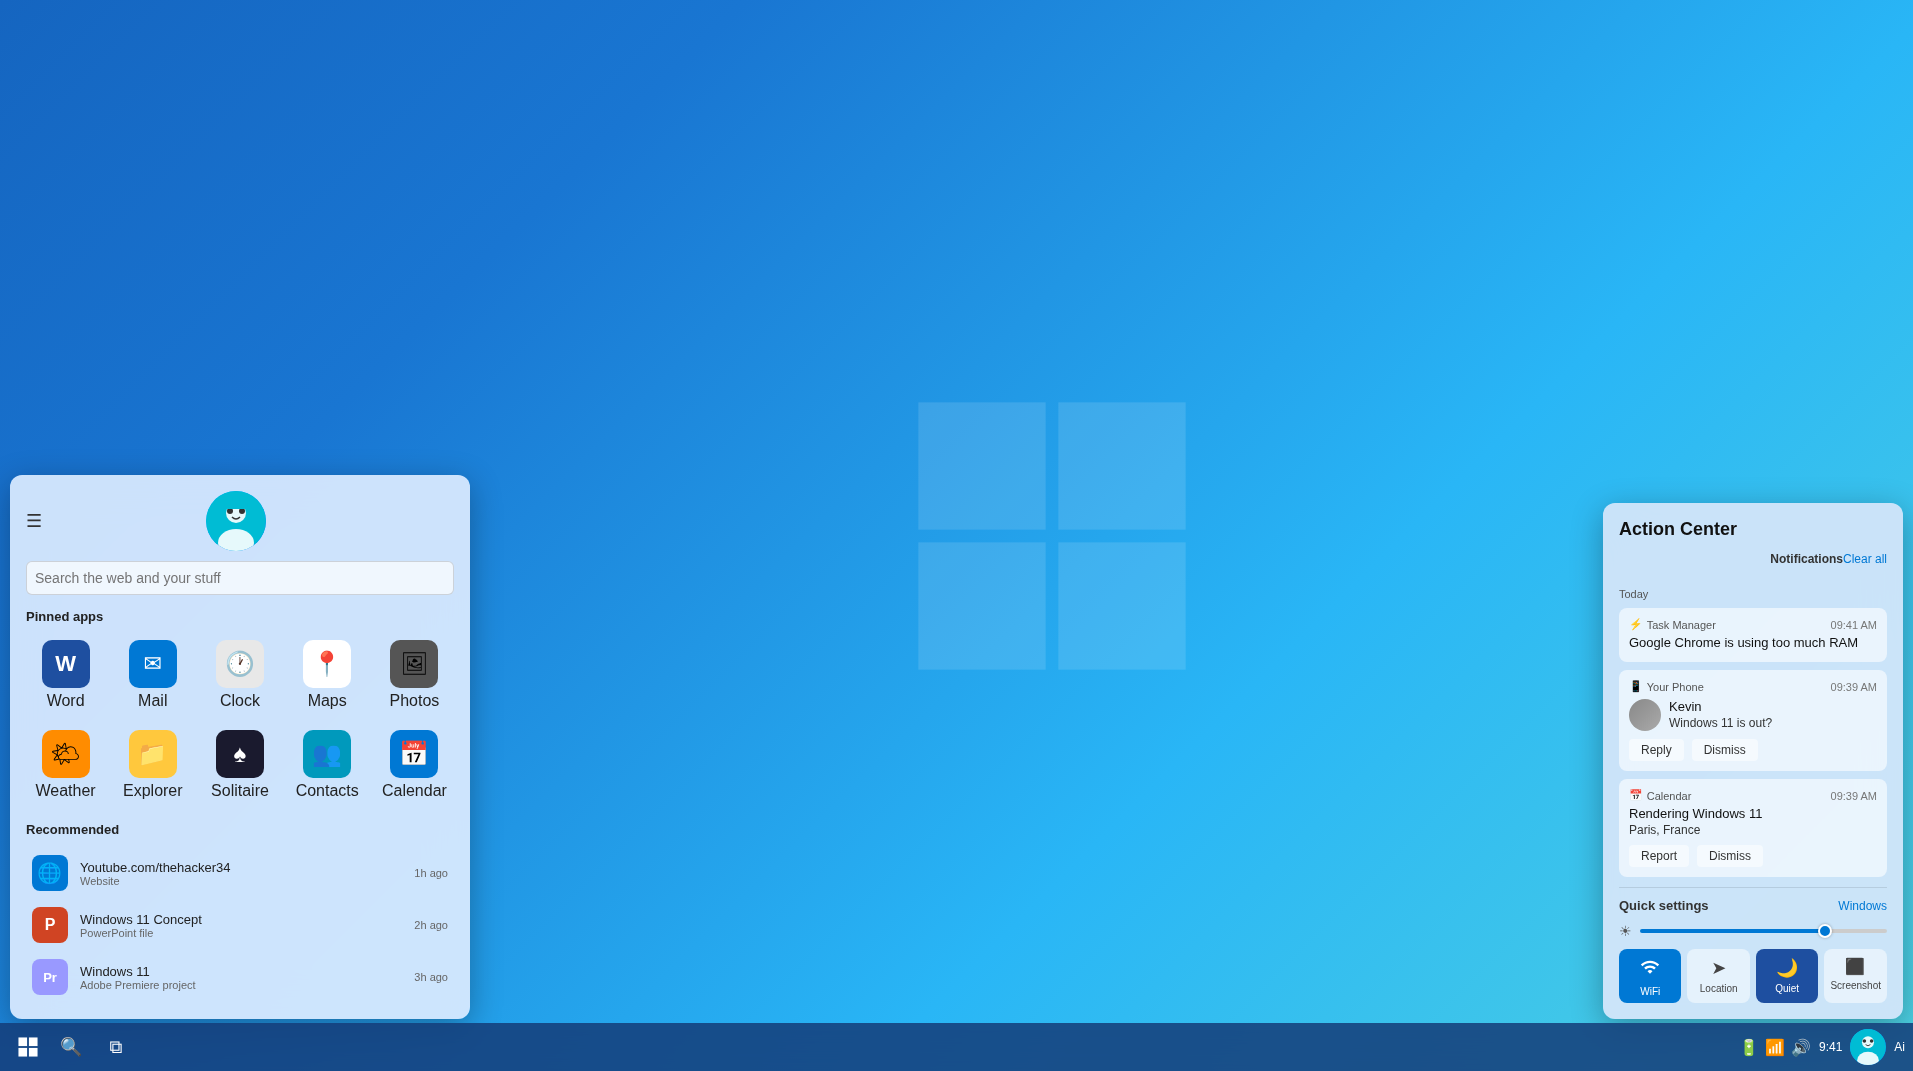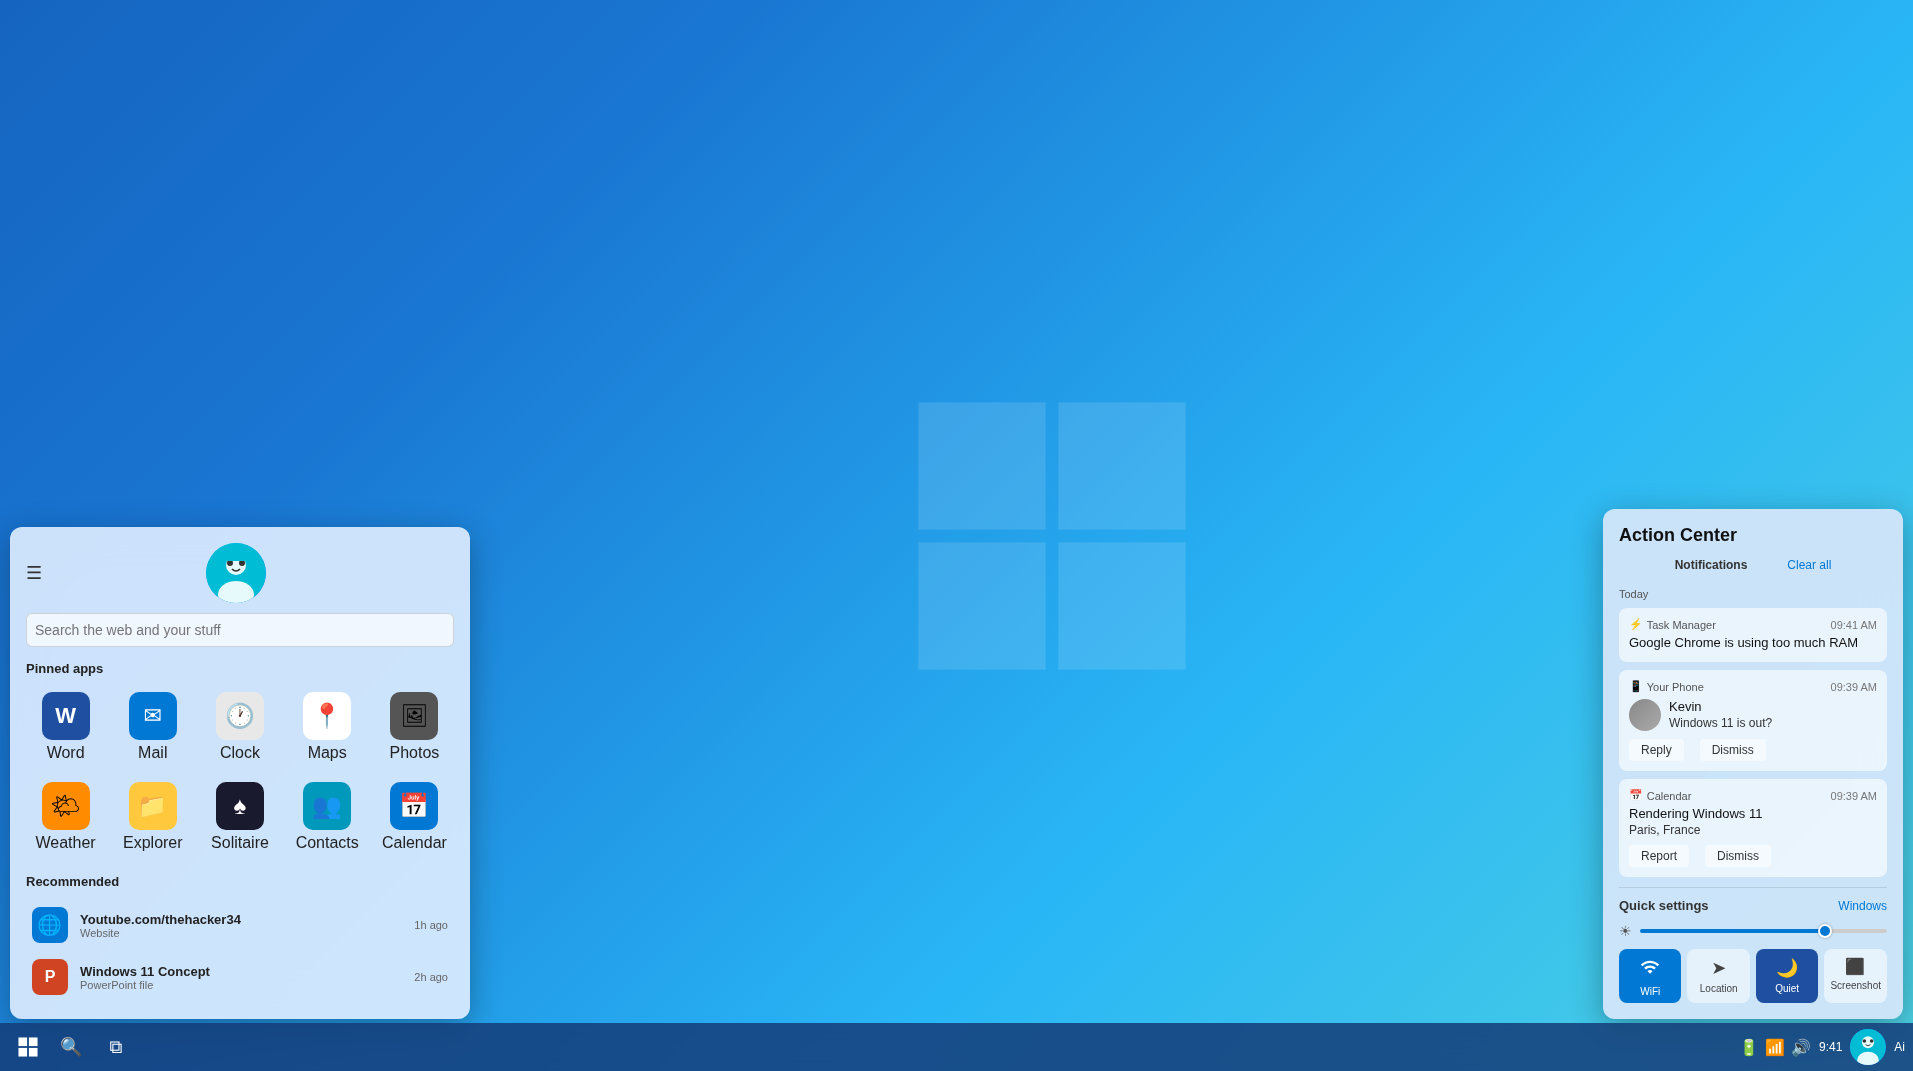--- a/index.html
+++ b/index.html
@@ -174,21 +174,21 @@
       width: 36px;
       height: 36px;
       border-radius: 8px;
       display: flex;
       align-items: center;
       justify-content: center;
       font-size: 20px;
       flex-shrink: 0;
     }
     .rec-info { flex: 1; }
-    .rec-title { font-size: 13px; font-weight: 700; color: #222; }
+    .rec-title { font-size: 13px; font-weight: 400; color: #222; }
     .rec-sub { font-size: 11px; color: #666; }
     .rec-time { font-size: 11px; color: #666; margin-left: auto; }
 
     
     .action-center {
       position: absolute;
       right: 10px;
       bottom: 52px;
       width: 300px;
       background: rgba(215, 230, 250, 0.92);
@@ -199,24 +199,23 @@
       box-shadow: 0 8px 32px rgba(0,0,0,0.3);
     }
     .action-title {
       font-size: 18px;
       font-weight: 600;
       color: #111;
       margin-bottom: 12px;
     }
     .notif-header {
       display: flex;
-      justify-content: center;
-      align-items: center;
-      margin-bottom: 16px;
-      gap: 40px;
+      justify-content: flex-end;
+      align-items: center;
+      margin-bottom: 22px;
     }
     .notif-label {
       font-size: 12px;
       font-weight: 600;
       color: #333;
     }
     .clear-all {
       font-size: 12px;
       color: #0078d4;
       cursor: pointer;
@@ -267,21 +266,21 @@
     }
     .notif-user-avatar {
       width: 32px;
       height: 32px;
       border-radius: 50%;
       background: #888;
       flex-shrink: 0;
     }
     .notif-actions {
       display: flex;
-      gap: 16px;
+      gap: 8px;
       margin-top: 8px;
     }
     .notif-action-btn {
       background: rgba(255,255,255,0.5);
       border: none;
       border-radius: 4px;
       padding: 4px 12px;
       font-size: 12px;
       color: #333;
       cursor: pointer;
@@ -475,20 +474,28 @@
   
   <div class="rec-item">
     <div class="rec-icon" style="background:#d04423;color:white;font-weight:bold;font-size:16px;">P</div>
     <div class="rec-info">
       <div class="rec-title">Windows 11 Concept</div>
       <div class="rec-sub">PowerPoint file</div>
     </div>
     <div class="rec-time">2h ago</div>
   </div>
   
+  <div class="rec-item">
+    <div class="rec-icon" style="background:#9999ff;color:white;font-weight:bold;font-size:13px;">Pr</div>
+    <div class="rec-info">
+      <div class="rec-title">Windows 11</div>
+      <div class="rec-sub">Adobe Premiere project</div>
+    </div>
+    <div class="rec-time">3h ago</div>
+  </div>
 </div>
 
 <div class="action-center">
   <div class="action-title">Action Center</div>
 
   <div class="notif-header">
     <span class="notif-label">Notifications</span>
     <span class="clear-all">Clear all</span>
   </div>
 

